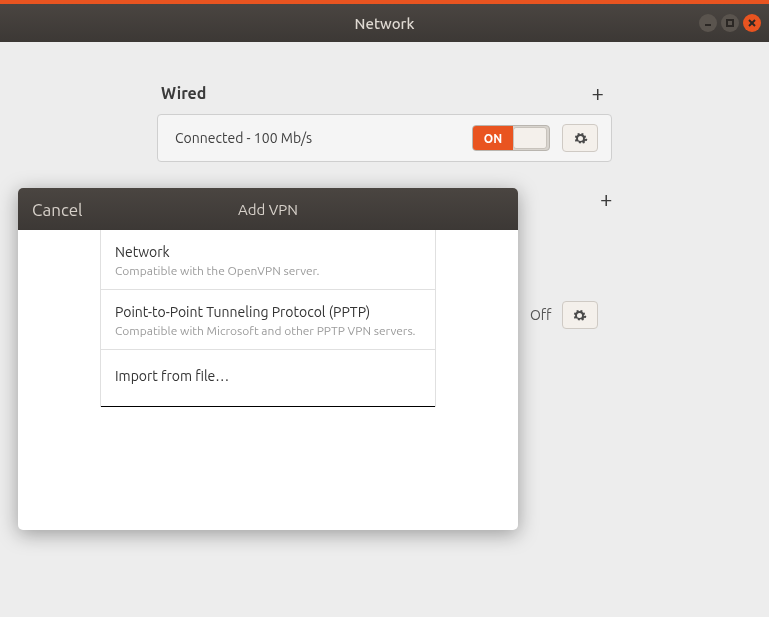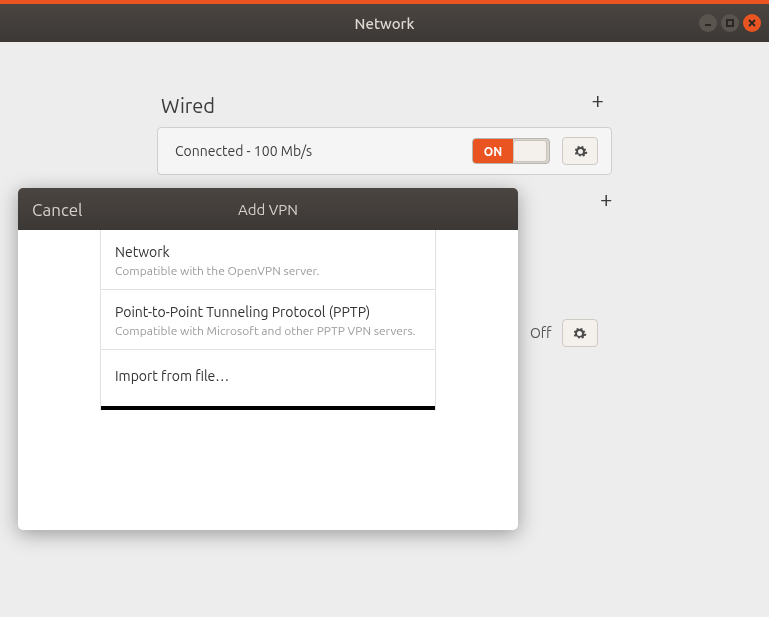--- a/index.html
+++ b/index.html
@@ -38,21 +38,21 @@
     padding-top: 40px;
   }
   .section {
     width: 455px;
   }
   .section-header {
     display: flex; justify-content: space-between; align-items: center;
     padding: 0 4px 10px 4px;
   }
   .section-header h2 {
-    font-size: 20px; font-weight: 400; color: #3b3b3b; margin-top: 12px;
+    font-size: 16px; font-weight: 700; color: #3b3b3b;
   }
   .plus { font-size: 22px; color: #3b3b3b; cursor: pointer; line-height: 1; padding: 0 4px; }
 
   .panel {
     border: 1px solid #cfcfcf; border-radius: 4px;
     background: #f5f5f5;
     padding: 9px 13px 9px 17px;
     display: flex; align-items: center; justify-content: space-between;
     gap: 12px;
   }
@@ -79,21 +79,21 @@
   .iconbtn {
     width: 36px; height: 28px; border: 1px solid #cfcac4; border-radius: 4px;
     background: #f4f0eb; display:flex; align-items:center; justify-content:center;
     cursor: pointer;
   }
   .iconbtn svg { width: 15px; height: 15px; }
   .iconbtn svg * { fill: #4a4a4a; }
 
   .proxy-row {
     display: flex; align-items: center; gap: 10px;
-    position: absolute; left: 530px; top: 319px;
+    position: absolute; left: 530px; top: 301px;
   }
   .proxy-row .offlabel { font-size: 14px; color: #555; }
   .vpn-plus {
     position: absolute; left: 596px; top: 188px;
   }
 
   .modal {
     position: absolute; left: 18px; top: 188px; width: 500px; height: 342px;
     background: #fff; border-radius: 5px; box-shadow: 0 4px 20px rgba(0,0,0,0.35);
     overflow: hidden;
@@ -110,21 +110,21 @@
   }
   .modal-list {
     width: 336px; margin: 0 0 0 82px;
     border-left: 1px solid #e0e0e0; border-right: 1px solid #e0e0e0;
   }
   .vpn-option {
     padding: 14px 14px 12px 14px;
     border-bottom: 1px solid #e0e0e0;
     cursor: pointer;
   }
-  .vpn-option:last-child { border-bottom: 4px solid #000000; }
+  .vpn-option:last-child { border-bottom: 1px solid #000000; }
   .vpn-option .t { font-size: 14px; color: #333; margin-bottom: 4px; }
   .vpn-option .d { font-size: 12px; color: #9b9b9b; }
   .vpn-option.single { padding: 18px 14px; }
 </style>
 </head>
 <body>
 
 <div class="topbar-strip"></div>
 
 <div class="titlebar">

